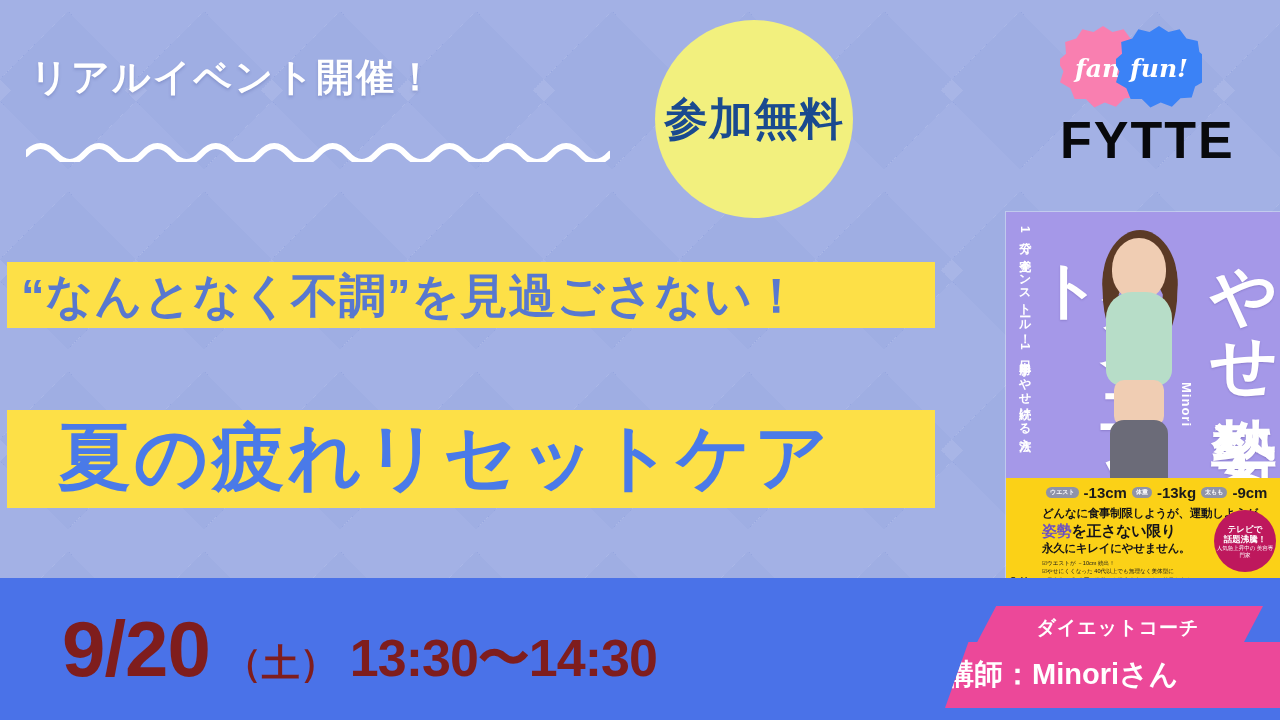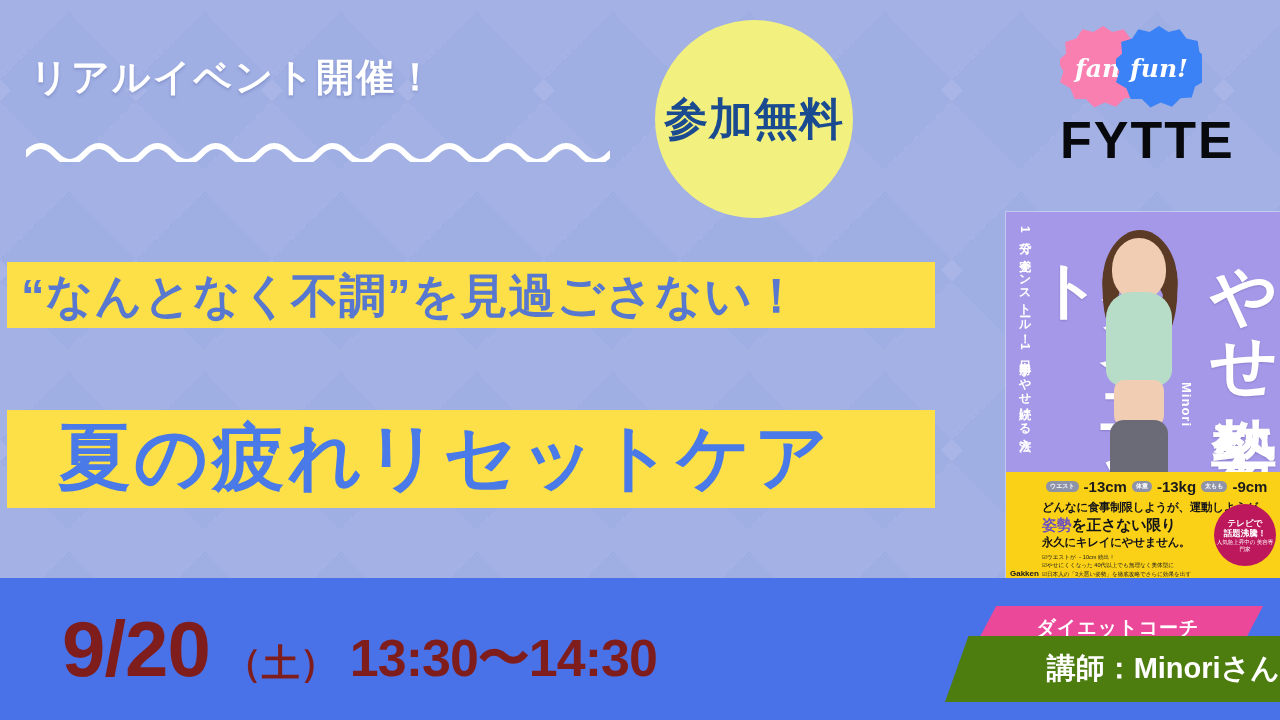--- a/index.html
+++ b/index.html
@@ -163,21 +163,21 @@
     position:absolute; left:36px; top:150px; width:50px; height:46px;
     background:#f0cdb3; border-radius:10px;
   }
   .model .legs {
     position:absolute; left:32px; top:190px; width:58px; height:115px;
     background:#6b6b78; border-radius:14px 14px 6px 6px;
   }
 
   
   .book-band {
-    position:absolute; left:0; bottom:12px; width:274px; height:110px;
+    position:absolute; left:0; bottom:6px; width:274px; height:110px;
     background:#fbd117;
   }
   .stat-row {
     position:absolute; left:40px; top:6px;
     display:flex; align-items:center; gap:5px;
     font-size:13px; font-weight:bold; color:#1b1b1b;
     white-space:nowrap;
   }
   .stat-chip {
     background:#8f93a8; color:#fff; font-size:6px;
@@ -231,24 +231,24 @@
   .ribbon-top {
     position:absolute; left:28px; top:6px; width:290px; height:44px;
     background:#ec4899;
     clip-path: polygon(8% 0, 100% 0, 92% 100%, 0% 100%);
     display:flex; align-items:center; justify-content:center;
   }
   .ribbon-top span {
     font-size:19px; font-weight:bold; color:#ffffff; letter-spacing:1px;
   }
   .ribbon-bottom {
-    position:absolute; left:0; top:36px; width:335px; height:66px;
-    background:#4d7c0f;
+    position:absolute; left:0; top:42px; width:335px; height:66px;
+    background:#ec4899;
     clip-path: polygon(7% 0, 100% 0, 100% 100%, 0% 100%);
-    display:flex; align-items:center; justify-content:flex-end;
+    display:flex; align-items:center; justify-content:flex-start;
   }
   .ribbon-bottom span {
     font-size:29px; font-weight:bold; color:#ffffff; letter-spacing:0px;
   }
 </style>
 </head>
 <body>
 
 <div id="banner">
 

